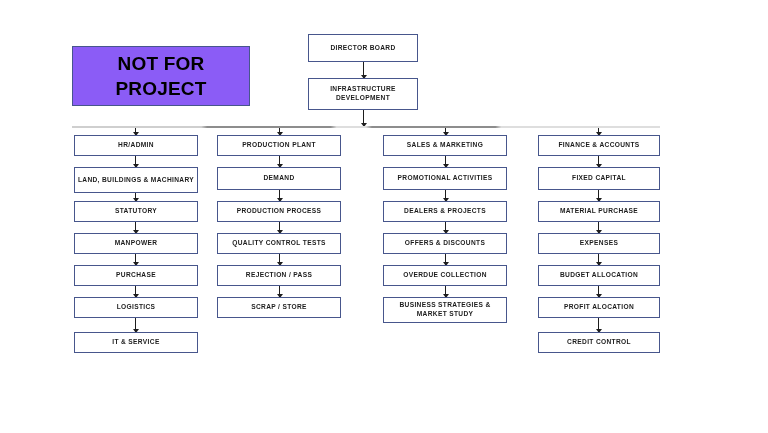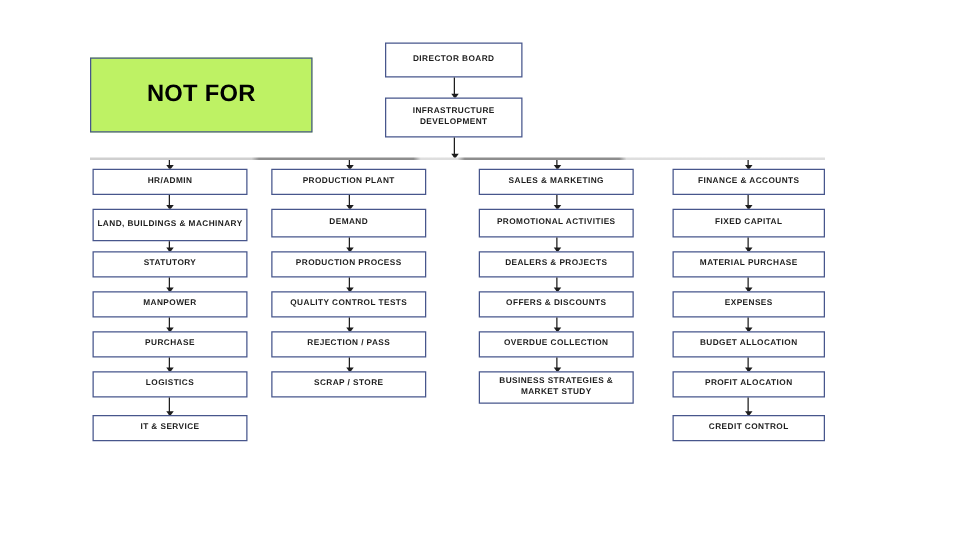--- a/index.html
+++ b/index.html
@@ -25,21 +25,21 @@
     line-height:1.35;
     padding:1px 2px;
   }
   .box.two-line { line-height:1.3; }
 
   
   .title-box {
     position:absolute;
     left:72px; top:46px; width:178px; height:60px;
     border:1px solid #47568c;
-    background:#bef264;
+    background:#8b5cf6;
     display:flex; flex-direction:column;
     align-items:center; justify-content:center;
     color:#000000;
     font-weight:bold;
     font-size:19px;
     line-height:1.32;
     letter-spacing:0.2px;
   }
 
   
@@ -69,20 +69,21 @@
        #dedede 73%, #dedede 100%);
   }
 </style>
 </head>
 <body>
 
 <div id="canvas">
 
   <div class="title-box">
     <span>NOT FOR</span>
+    <span>PROJECT</span>
   </div>
 
   <div class="box" style="left:308px; top:34px; width:110px; height:28px;">
     <span>DIRECTOR BOARD</span>
   </div>
 
   <div class="conn" style="left:363px; top:62px; height:16px;"></div>
 
   <div class="box two-line" style="left:308px; top:78px; width:110px; height:32px;">
     <span>INFRASTRUCTURE DEVELOPMENT</span>

